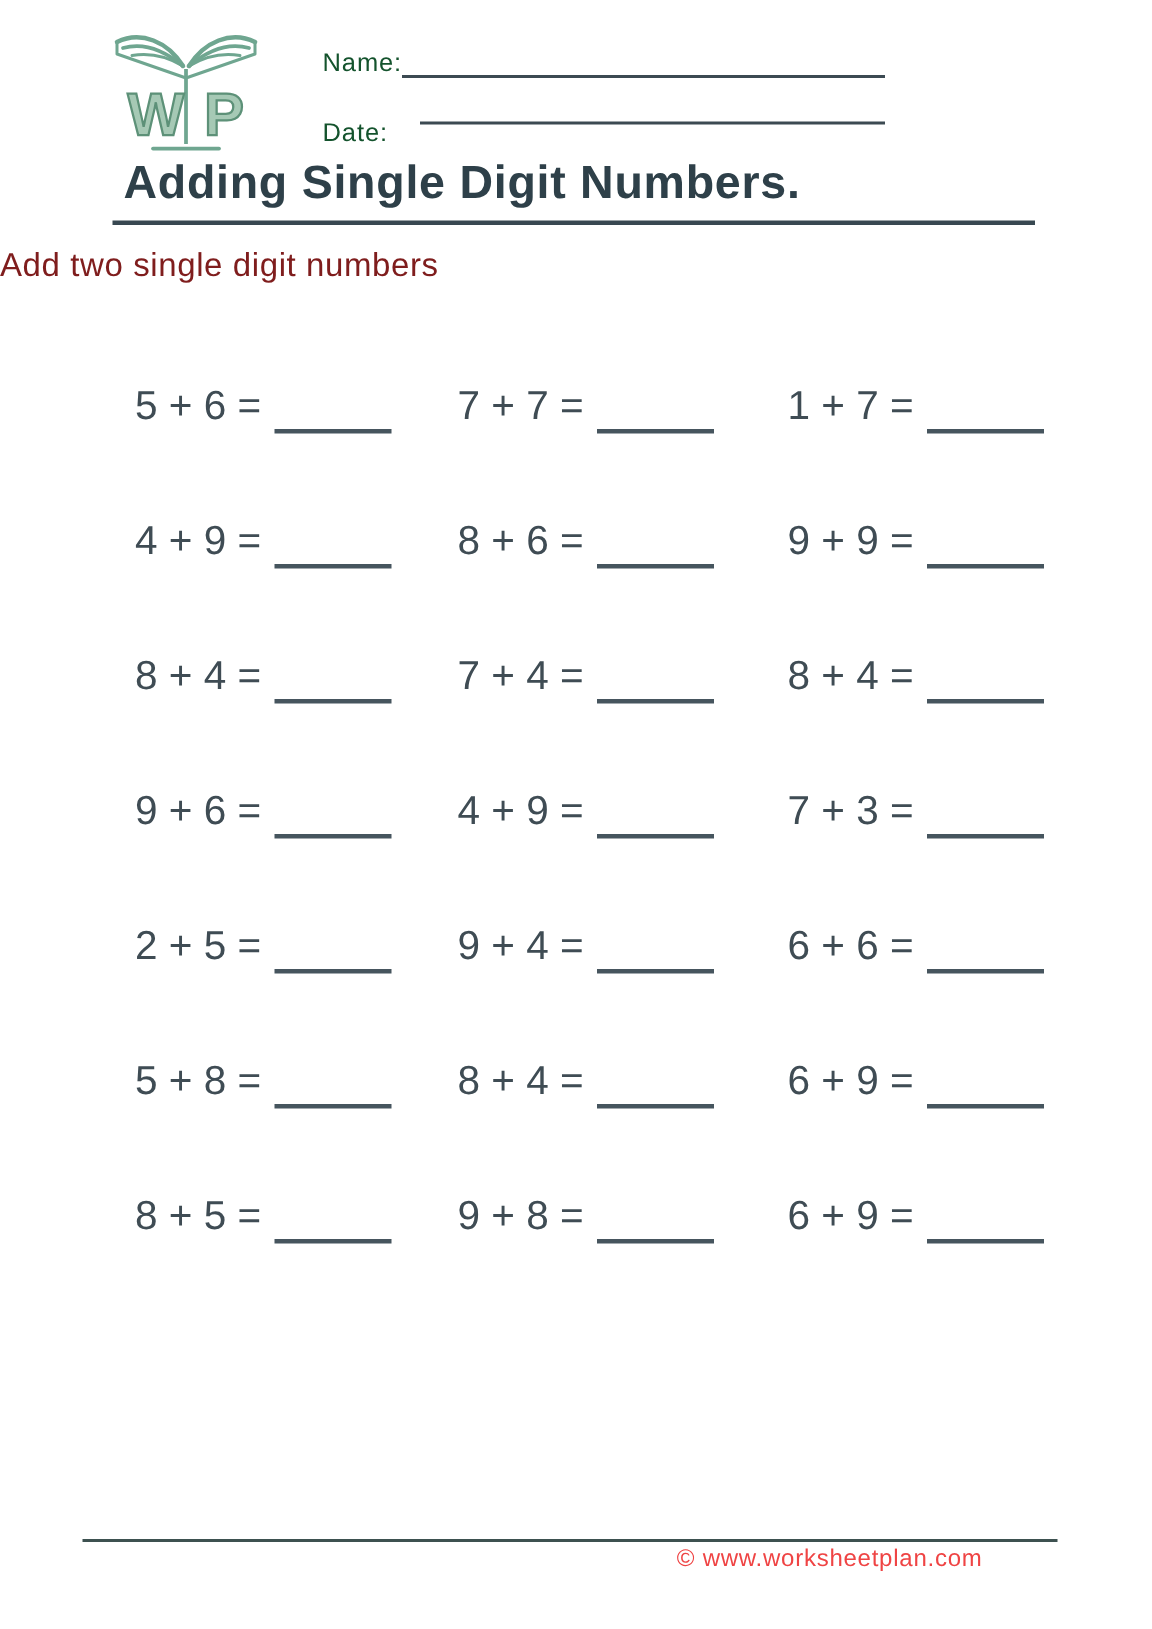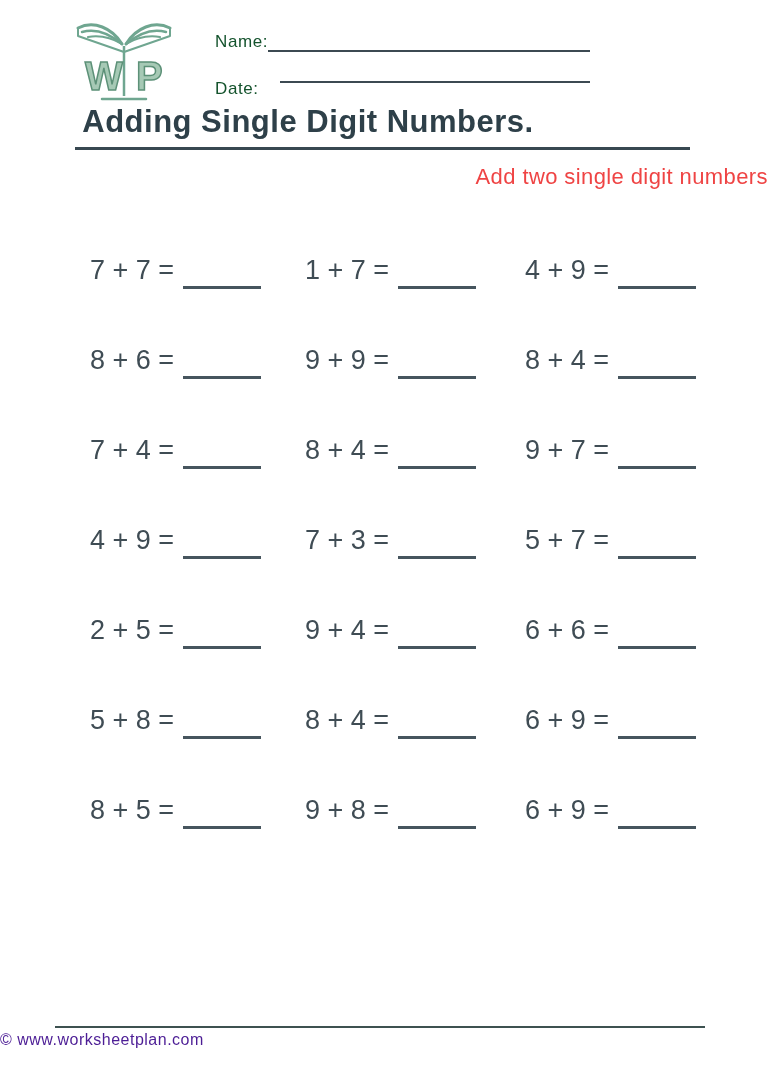--- a/index.html
+++ b/index.html
@@ -34,22 +34,22 @@
     text-align: center;
     font-size: 31px; font-weight: bold; color: #2e4049;
     letter-spacing: 0.5px;
   }
   .title-rule {
     position: absolute; left: 75px; top: 147px;
     width: 615px; height: 3px; background: #384851;
   }
   .subtitle {
     position: absolute; left: 0; top: 164px; width: 768px;
-    text-align: right;
-    font-size: 22px; color: #ef4444; letter-spacing: 0.4px;
+    text-align: left;
+    font-size: 22px; color: #7f1d1d; letter-spacing: 0.4px;
   }
 
   
   .problems {
     position: absolute; left: 90px; top: 225px;
     width: 615px;
     display: grid;
     grid-template-columns: 215px 220px 180px;
     grid-auto-rows: 90px;
   }
@@ -68,22 +68,22 @@
     transform: translateY(17px);
   }
 
   
   .footer-rule {
     position: absolute; left: 55px; top: 1026px;
     width: 650px; height: 2px; background: #3d5150;
   }
   .footer-text {
     position: absolute; left: 0; top: 1031px; width: 655px;
-    text-align: left;
-    font-size: 16px; color: #4c1d95; letter-spacing: 0.5px;
+    text-align: right;
+    font-size: 16px; color: #ef4444; letter-spacing: 0.5px;
   }
 </style>
 </head>
 <body>
 
 <div class="logo">
   <svg width="120" height="92" viewBox="0 0 120 92">
 
     <path d="M58 32 C 48 16, 30 8, 14 16" fill="none" stroke="#6fa690" stroke-width="3" stroke-linecap="round"></path>
     <path d="M58 32 C 46 22, 32 16, 18 20" fill="none" stroke="#6fa690" stroke-width="2.5" stroke-linecap="round"></path>
@@ -108,20 +108,24 @@
 <div class="field-line name-line"></div>
 <span class="field-label date-label">Date:</span>
 <div class="field-line date-line"></div>
 
 <div class="title">Adding Single Digit Numbers.</div>
 <div class="title-rule"></div>
 <div class="subtitle">Add two single digit numbers</div>
 
 <div class="problems">
   <div class="problem">
+      <span class="expr">5 + 6 =</span>
+      <span class="blank"></span>
+    </div>
+  <div class="problem">
       <span class="expr">7 + 7 =</span>
       <span class="blank"></span>
     </div>
   <div class="problem">
       <span class="expr">1 + 7 =</span>
       <span class="blank"></span>
     </div>
 
   <div class="problem">
       <span class="expr">4 + 9 =</span>
@@ -143,36 +147,32 @@
   <div class="problem">
       <span class="expr">7 + 4 =</span>
       <span class="blank"></span>
     </div>
   <div class="problem">
       <span class="expr">8 + 4 =</span>
       <span class="blank"></span>
     </div>
 
   <div class="problem">
-      <span class="expr">9 + 7 =</span>
+      <span class="expr">9 + 6 =</span>
       <span class="blank"></span>
     </div>
   <div class="problem">
       <span class="expr">4 + 9 =</span>
       <span class="blank"></span>
     </div>
   <div class="problem">
       <span class="expr">7 + 3 =</span>
       <span class="blank"></span>
     </div>
 
-  <div class="problem">
-      <span class="expr">5 + 7 =</span>
-      <span class="blank"></span>
-    </div>
   <div class="problem">
       <span class="expr">2 + 5 =</span>
       <span class="blank"></span>
     </div>
 
   <div class="problem">
       <span class="expr">9 + 4 =</span>
       <span class="blank"></span>
     </div>
   <div class="problem">

